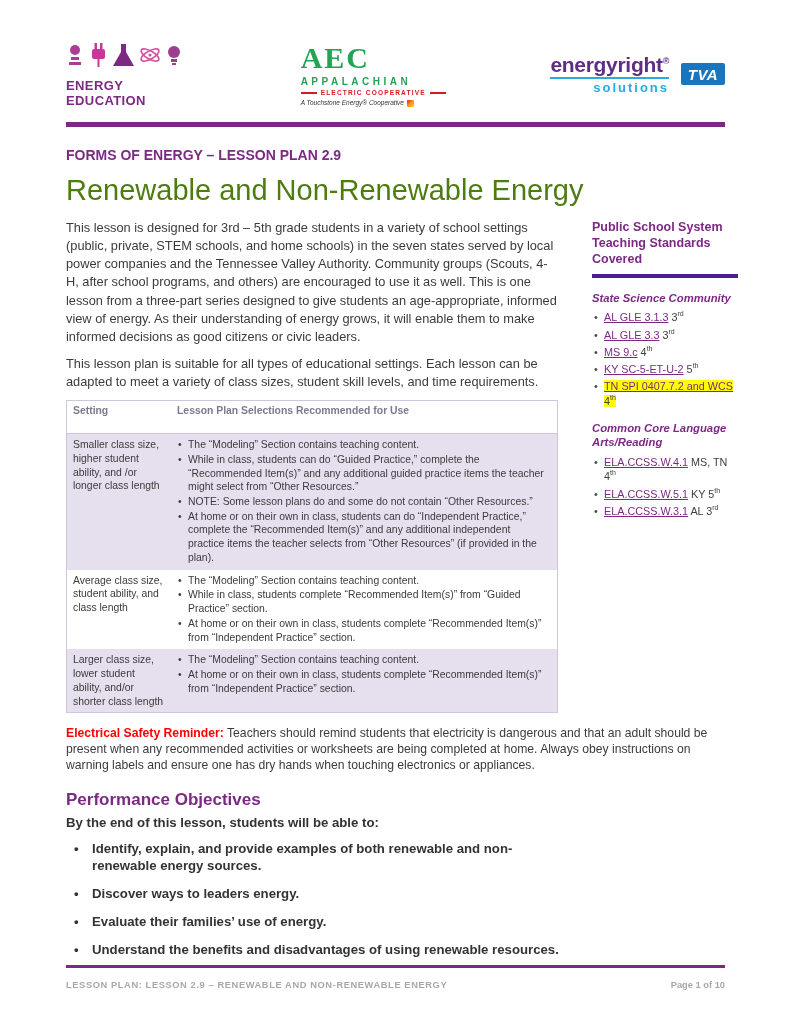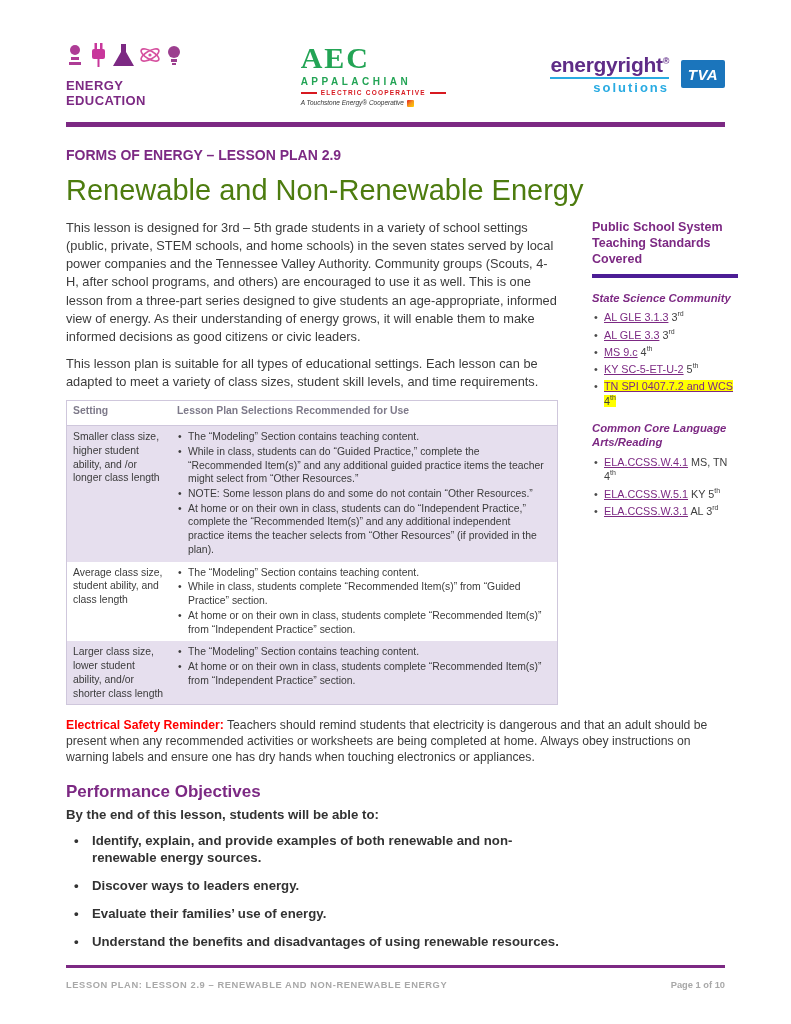--- a/index.html
+++ b/index.html
@@ -18,21 +18,21 @@
   .aec-acronym { font-family:"Liberation Serif", serif; font-weight:bold; font-size:30px; color:#23A455; letter-spacing:2px; }
   .aec-line1 { color:#23A455; font-weight:bold; font-size:10px; letter-spacing:3.5px; margin-top:2px; }
   .aec-line2 { display:flex; align-items:center; justify-content:center; gap:4px; color:#D71920; font-weight:bold; font-size:6.5px; letter-spacing:1.2px; margin-top:2px; }
   .redbar { display:inline-block; width:16px; height:2px; background:#D71920; }
   .aec-tagline { font-size:6.5px; color:#333; margin-top:3px; font-style:italic; }
   .ts-mark { display:inline-block; width:7px; height:7px; margin-left:3px; vertical-align:middle; background:linear-gradient(135deg,#E31B23,#F7941D,#FFD200); border-radius:1px; }
   .logo-er-wrap { display:flex; align-items:center; }
   .er-word { font-weight:bold; font-size:21px; color:#5F2C87; letter-spacing:-0.3px; line-height:1; }
   .er-reg { font-size:9px; vertical-align:super; }
   .er-sub { color:#29ABE2; font-weight:bold; font-size:13px; letter-spacing:2px; text-align:right; border-top:2px solid #29ABE2; margin-top:2px; padding-top:1px; }
-  .tva-box { width:44px; height:28px; background:#1B75BC; color:#fff; font-weight:bold; font-style:italic; font-size:15px; display:flex; align-items:center; justify-content:center; margin-left:12px; border-radius:2px; letter-spacing:0.5px; }
+  .tva-box { width:44px; height:22px; background:#1B75BC; color:#fff; font-weight:bold; font-style:italic; font-size:15px; display:flex; align-items:center; justify-content:center; margin-left:12px; border-radius:2px; letter-spacing:0.5px; }
 
   .rule-top { height:5px; background:#7C2983; margin-top:8px; }
   .rule-bottom { height:3px; background:#7C2983; }
 
   
   .eyebrow { color:#7C2983; font-weight:bold; font-size:14px; margin-top:20px; }
   .doc-title { color:#4d7c0f; font-size:29px; font-weight:normal; margin-top:12px; line-height:1.1; }
 
   
   .main { display:flex; margin-top:12px; }
@@ -41,21 +41,21 @@
 
   .intro p { margin:0; font-size:12.8px; line-height:1.42; color:#3b3b3b; }
   .intro p + p { margin-top:9px; }
 
   
   .stable { margin-top:9px; border:1px solid #CFC7DC; font-size:10.4px; line-height:1.32; color:#3b3b3b; }
   .t-head, .t-row { display:flex; }
   .t-head { border-bottom:1px solid #CFC7DC; }
   .t-c1 { width:104px; flex:0 0 104px; padding:4px 6px; }
   .t-c2 { flex:1; padding:4px 8px 4px 6px; }
-  .t-head .t-c1, .t-head .t-c2 { color:#7E7A8A; font-weight:bold; padding-top:3px; padding-bottom:7px; }
+  .t-head .t-c1, .t-head .t-c2 { color:#7E7A8A; font-weight:bold; padding-top:3px; padding-bottom:15px; }
   .t-row.alt { background:#E6DFEE; }
   ul.tb { list-style:none; margin:0; padding:0; }
   ul.tb li { position:relative; padding-left:11px; margin:0 0 1px 0; }
   ul.tb li::before { content:"\2022"; position:absolute; left:1px; top:0; }
 
   
   .safety { margin-top:12px; font-size:12.2px; line-height:1.32; color:#3b3b3b; }
   .safety-label { color:#FF0000; font-weight:bold; }
 
   

